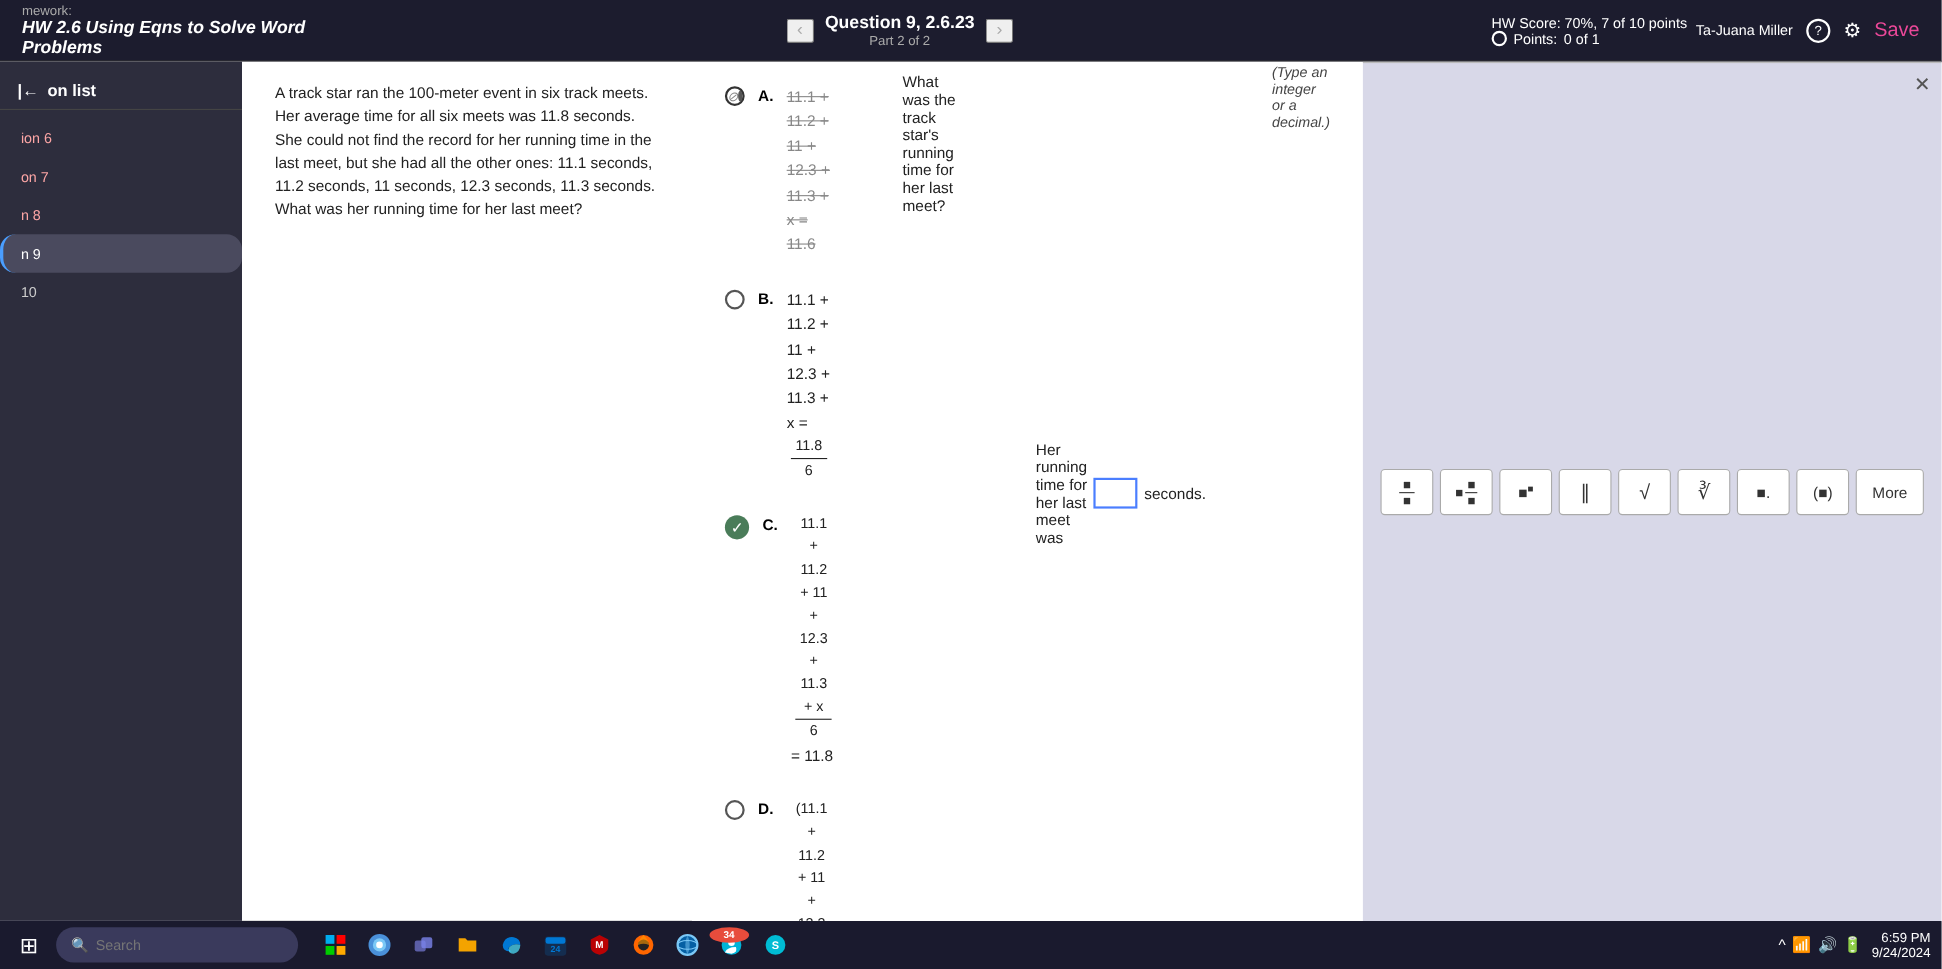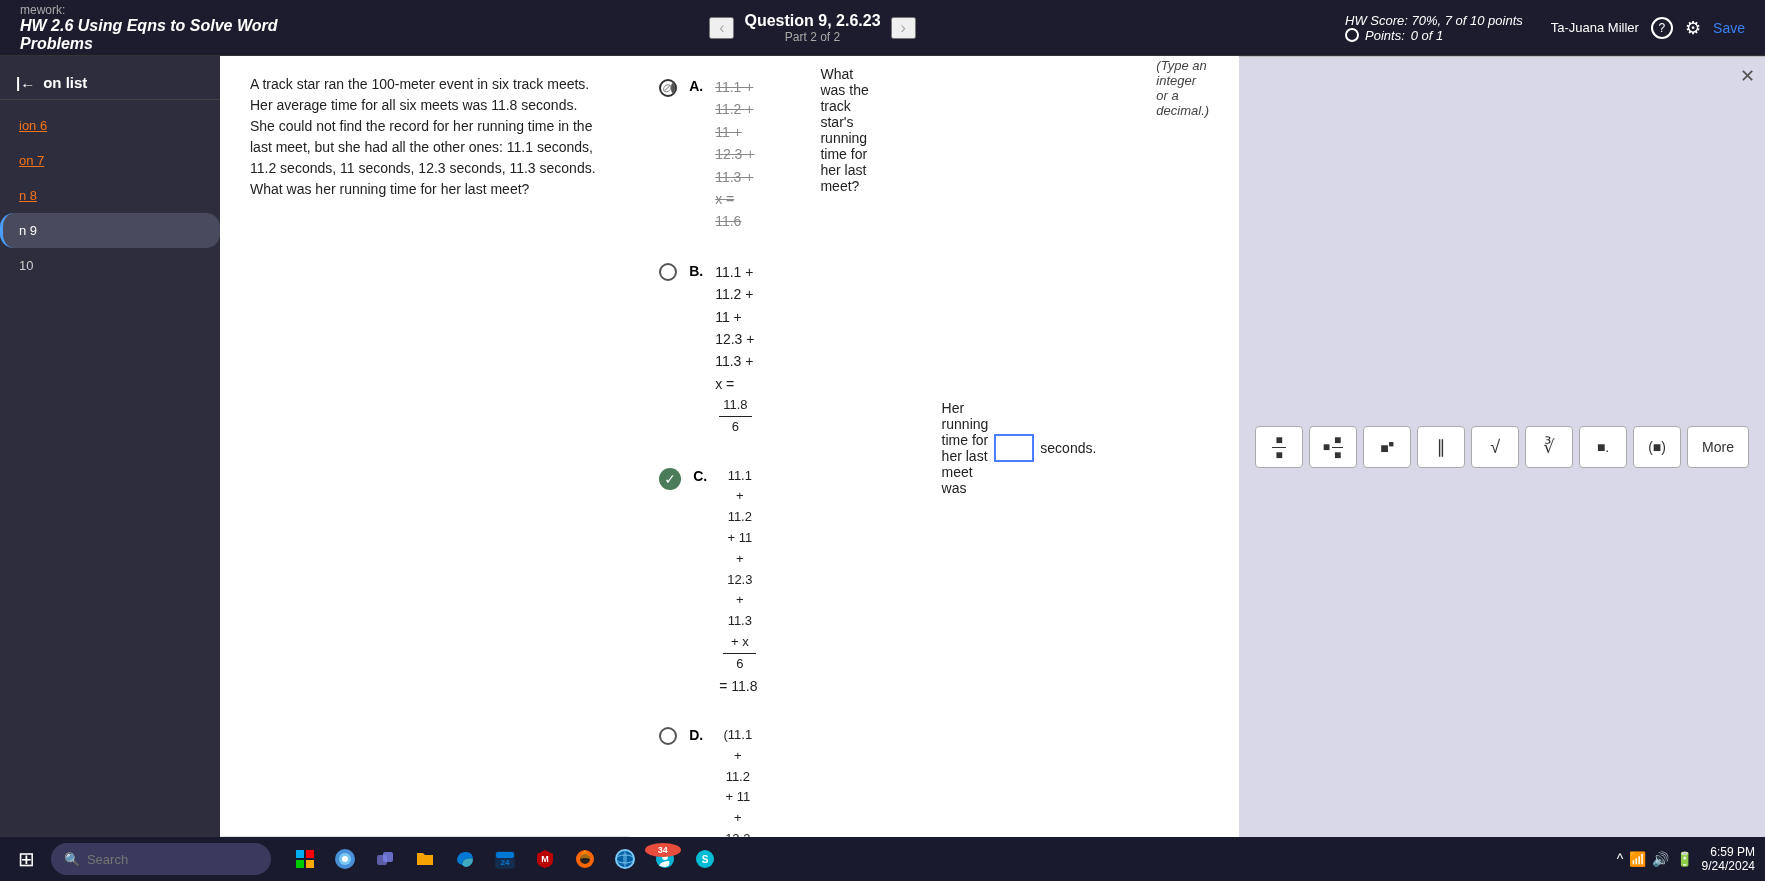--- a/index.html
+++ b/index.html
@@ -56,22 +56,21 @@
     }
     .nav-arrow {
       color: #aaa;
       cursor: pointer;
       font-size: 16px;
       padding: 0 8px;
     }
     .score-section {
       flex: 0 0 auto;
       text-align: right;
-      margin-right: 28px;
-      font-style: italic;
+      margin-right: 8px;
     }
     .score-section .hw-score {
       font-size: 13px;
       color: white;
     }
     .score-section .points {
       font-size: 13px;
       color: white;
       display: flex;
       align-items: center;
@@ -105,24 +104,24 @@
       display: flex;
       align-items: center;
       justify-content: center;
     }
     .gear-icon {
       color: white;
       font-size: 18px;
       cursor: pointer;
     }
     .save-btn {
-      color: #3b82f6;
+      color: #ec4899;
       background: transparent;
       border: none;
-      font-size: 14px;
+      font-size: 18px;
       cursor: pointer;
     }
 
     
     .main-layout {
       display: flex;
       height: calc(881px - 56px - 44px);
       background: #f5f5f5;
     }
 
@@ -153,22 +152,21 @@
       cursor: pointer;
       border-left: 3px solid transparent;
     }
     .sidebar-item.active {
       background: #3a3a4d;
       border-left-color: #4a9eff;
       color: white;
       border-radius: 14px;
     }
     .sidebar-item.completed {
-      color: #f97316;
-      text-decoration: underline;
+      color: #fca5a5;
     }
     .sidebar-item.highlighted {
       background: #4a4a5e;
     }
 
     
     .content-area {
       flex: 1;
       background: white;
       overflow-y: auto;

